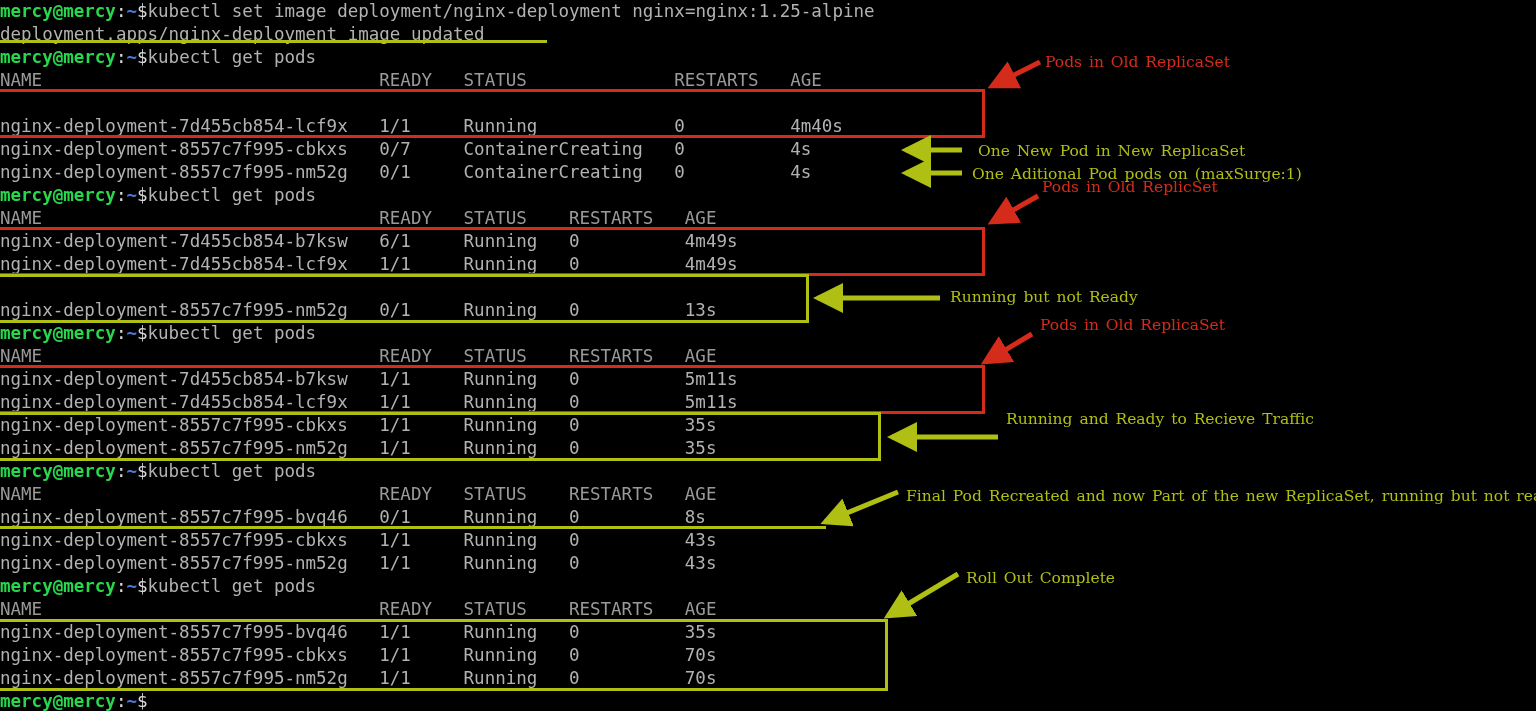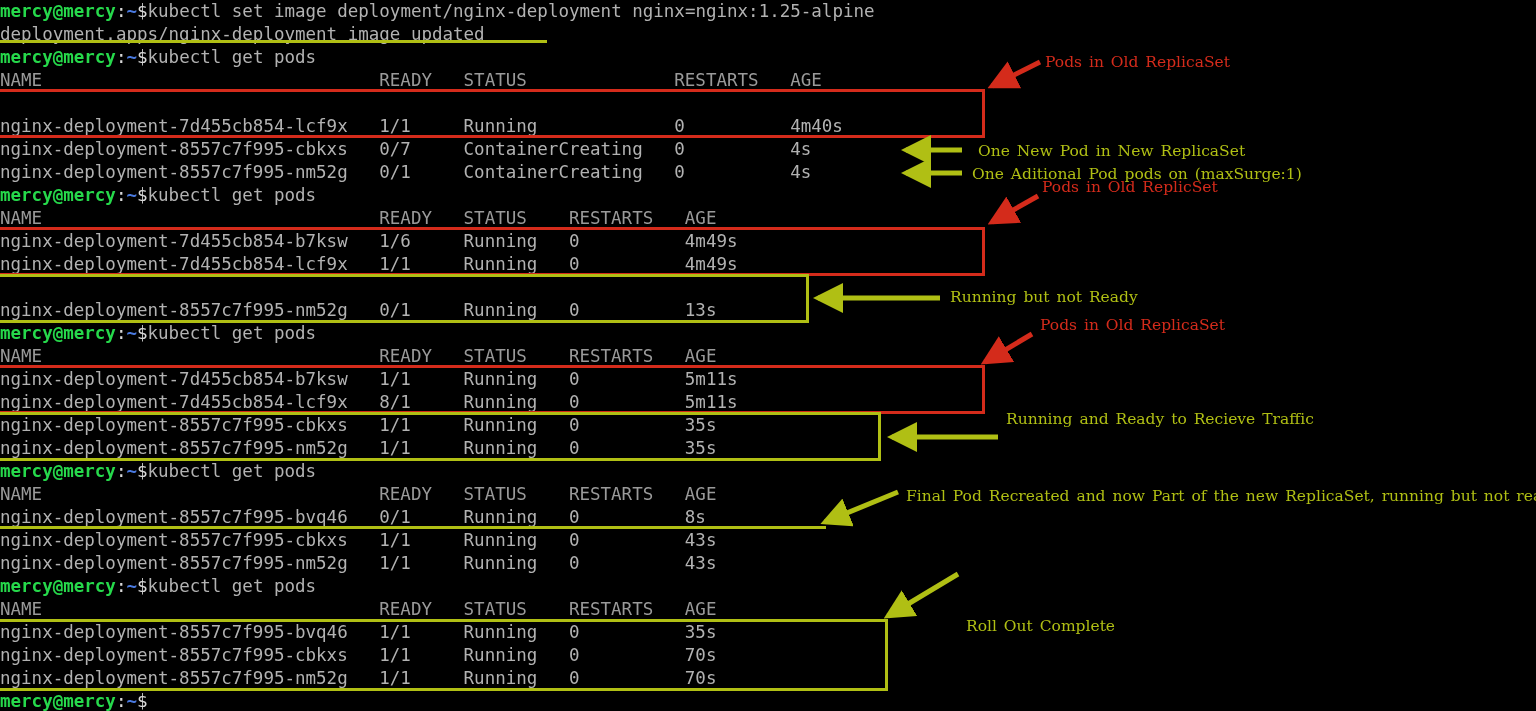--- a/index.html
+++ b/index.html
@@ -49,28 +49,28 @@
   <div class="line" style="top:23px"><span class="cmd">deployment.apps/nginx-deployment image updated</span></div>
 
   <div class="line" style="top:46px"><span class="ph">mercy@mercy</span><span class="pc">:</span><span class="pt">~</span><span class="pc">$</span><span class="cmd">kubectl get pods</span></div>
   <div class="line hdr" style="top:69px">NAME                                READY   STATUS              RESTARTS   AGE</div>
   <div class="line" style="top:115px">nginx-deployment-7d455cb854-lcf9x   1/1     Running             0          4m40s</div>
   <div class="line" style="top:138px">nginx-deployment-8557c7f995-cbkxs   0/7     ContainerCreating   0          4s</div>
   <div class="line" style="top:161px">nginx-deployment-8557c7f995-nm52g   0/1     ContainerCreating   0          4s</div>
 
   <div class="line" style="top:184px"><span class="ph">mercy@mercy</span><span class="pc">:</span><span class="pt">~</span><span class="pc">$</span><span class="cmd">kubectl get pods</span></div>
   <div class="line hdr" style="top:207px">NAME                                READY   STATUS    RESTARTS   AGE</div>
-  <div class="line" style="top:230px">nginx-deployment-7d455cb854-b7ksw   1/6     Running   0          4m49s</div>
+  <div class="line" style="top:230px">nginx-deployment-7d455cb854-b7ksw   6/1     Running   0          4m49s</div>
   <div class="line" style="top:253px">nginx-deployment-7d455cb854-lcf9x   1/1     Running   0          4m49s</div>
   <div class="line" style="top:299px">nginx-deployment-8557c7f995-nm52g   0/1     Running   0          13s</div>
 
   <div class="line" style="top:322px"><span class="ph">mercy@mercy</span><span class="pc">:</span><span class="pt">~</span><span class="pc">$</span><span class="cmd">kubectl get pods</span></div>
   <div class="line hdr" style="top:345px">NAME                                READY   STATUS    RESTARTS   AGE</div>
   <div class="line" style="top:368px">nginx-deployment-7d455cb854-b7ksw   1/1     Running   0          5m11s</div>
-  <div class="line" style="top:391px">nginx-deployment-7d455cb854-lcf9x   8/1     Running   0          5m11s</div>
+  <div class="line" style="top:391px">nginx-deployment-7d455cb854-lcf9x   1/1     Running   0          5m11s</div>
   <div class="line" style="top:414px">nginx-deployment-8557c7f995-cbkxs   1/1     Running   0          35s</div>
   <div class="line" style="top:437px">nginx-deployment-8557c7f995-nm52g   1/1     Running   0          35s</div>
 
   <div class="line" style="top:460px"><span class="ph">mercy@mercy</span><span class="pc">:</span><span class="pt">~</span><span class="pc">$</span><span class="cmd">kubectl get pods</span></div>
   <div class="line hdr" style="top:483px">NAME                                READY   STATUS    RESTARTS   AGE</div>
   <div class="line" style="top:506px">nginx-deployment-8557c7f995-bvq46   0/1     Running   0          8s</div>
   <div class="line" style="top:529px">nginx-deployment-8557c7f995-cbkxs   1/1     Running   0          43s</div>
   <div class="line" style="top:552px">nginx-deployment-8557c7f995-nm52g   1/1     Running   0          43s</div>
 
   <div class="line" style="top:575px"><span class="ph">mercy@mercy</span><span class="pc">:</span><span class="pt">~</span><span class="pc">$</span><span class="cmd">kubectl get pods</span></div>
@@ -128,14 +128,14 @@
   </svg>
 
   <div class="note red" style="left:1045px;top:54px;">Pods in Old ReplicaSet</div>
   <div class="note ylw" style="left:978px;top:143px;">One New Pod in New ReplicaSet</div>
   <div class="note ylw" style="left:972px;top:166px;">One Aditional Pod pods on (maxSurge:1)</div>
   <div class="note red" style="left:1042px;top:179px;">Pods in Old ReplicSet</div>
   <div class="note ylw" style="left:950px;top:289px;">Running but not Ready</div>
   <div class="note red" style="left:1040px;top:317px;">Pods in Old ReplicaSet</div>
   <div class="note ylw" style="left:1006px;top:411px;">Running and Ready to Recieve Traffic</div>
   <div class="note ylw" style="left:906px;top:488px;">Final Pod Recreated and now Part of the new ReplicaSet, running but not ready</div>
-  <div class="note ylw" style="left:966px;top:570px;margin-top:48px;">Roll Out Complete</div>
+  <div class="note ylw" style="left:966px;top:570px;">Roll Out Complete</div>
 </div>
 
 </body></html>

